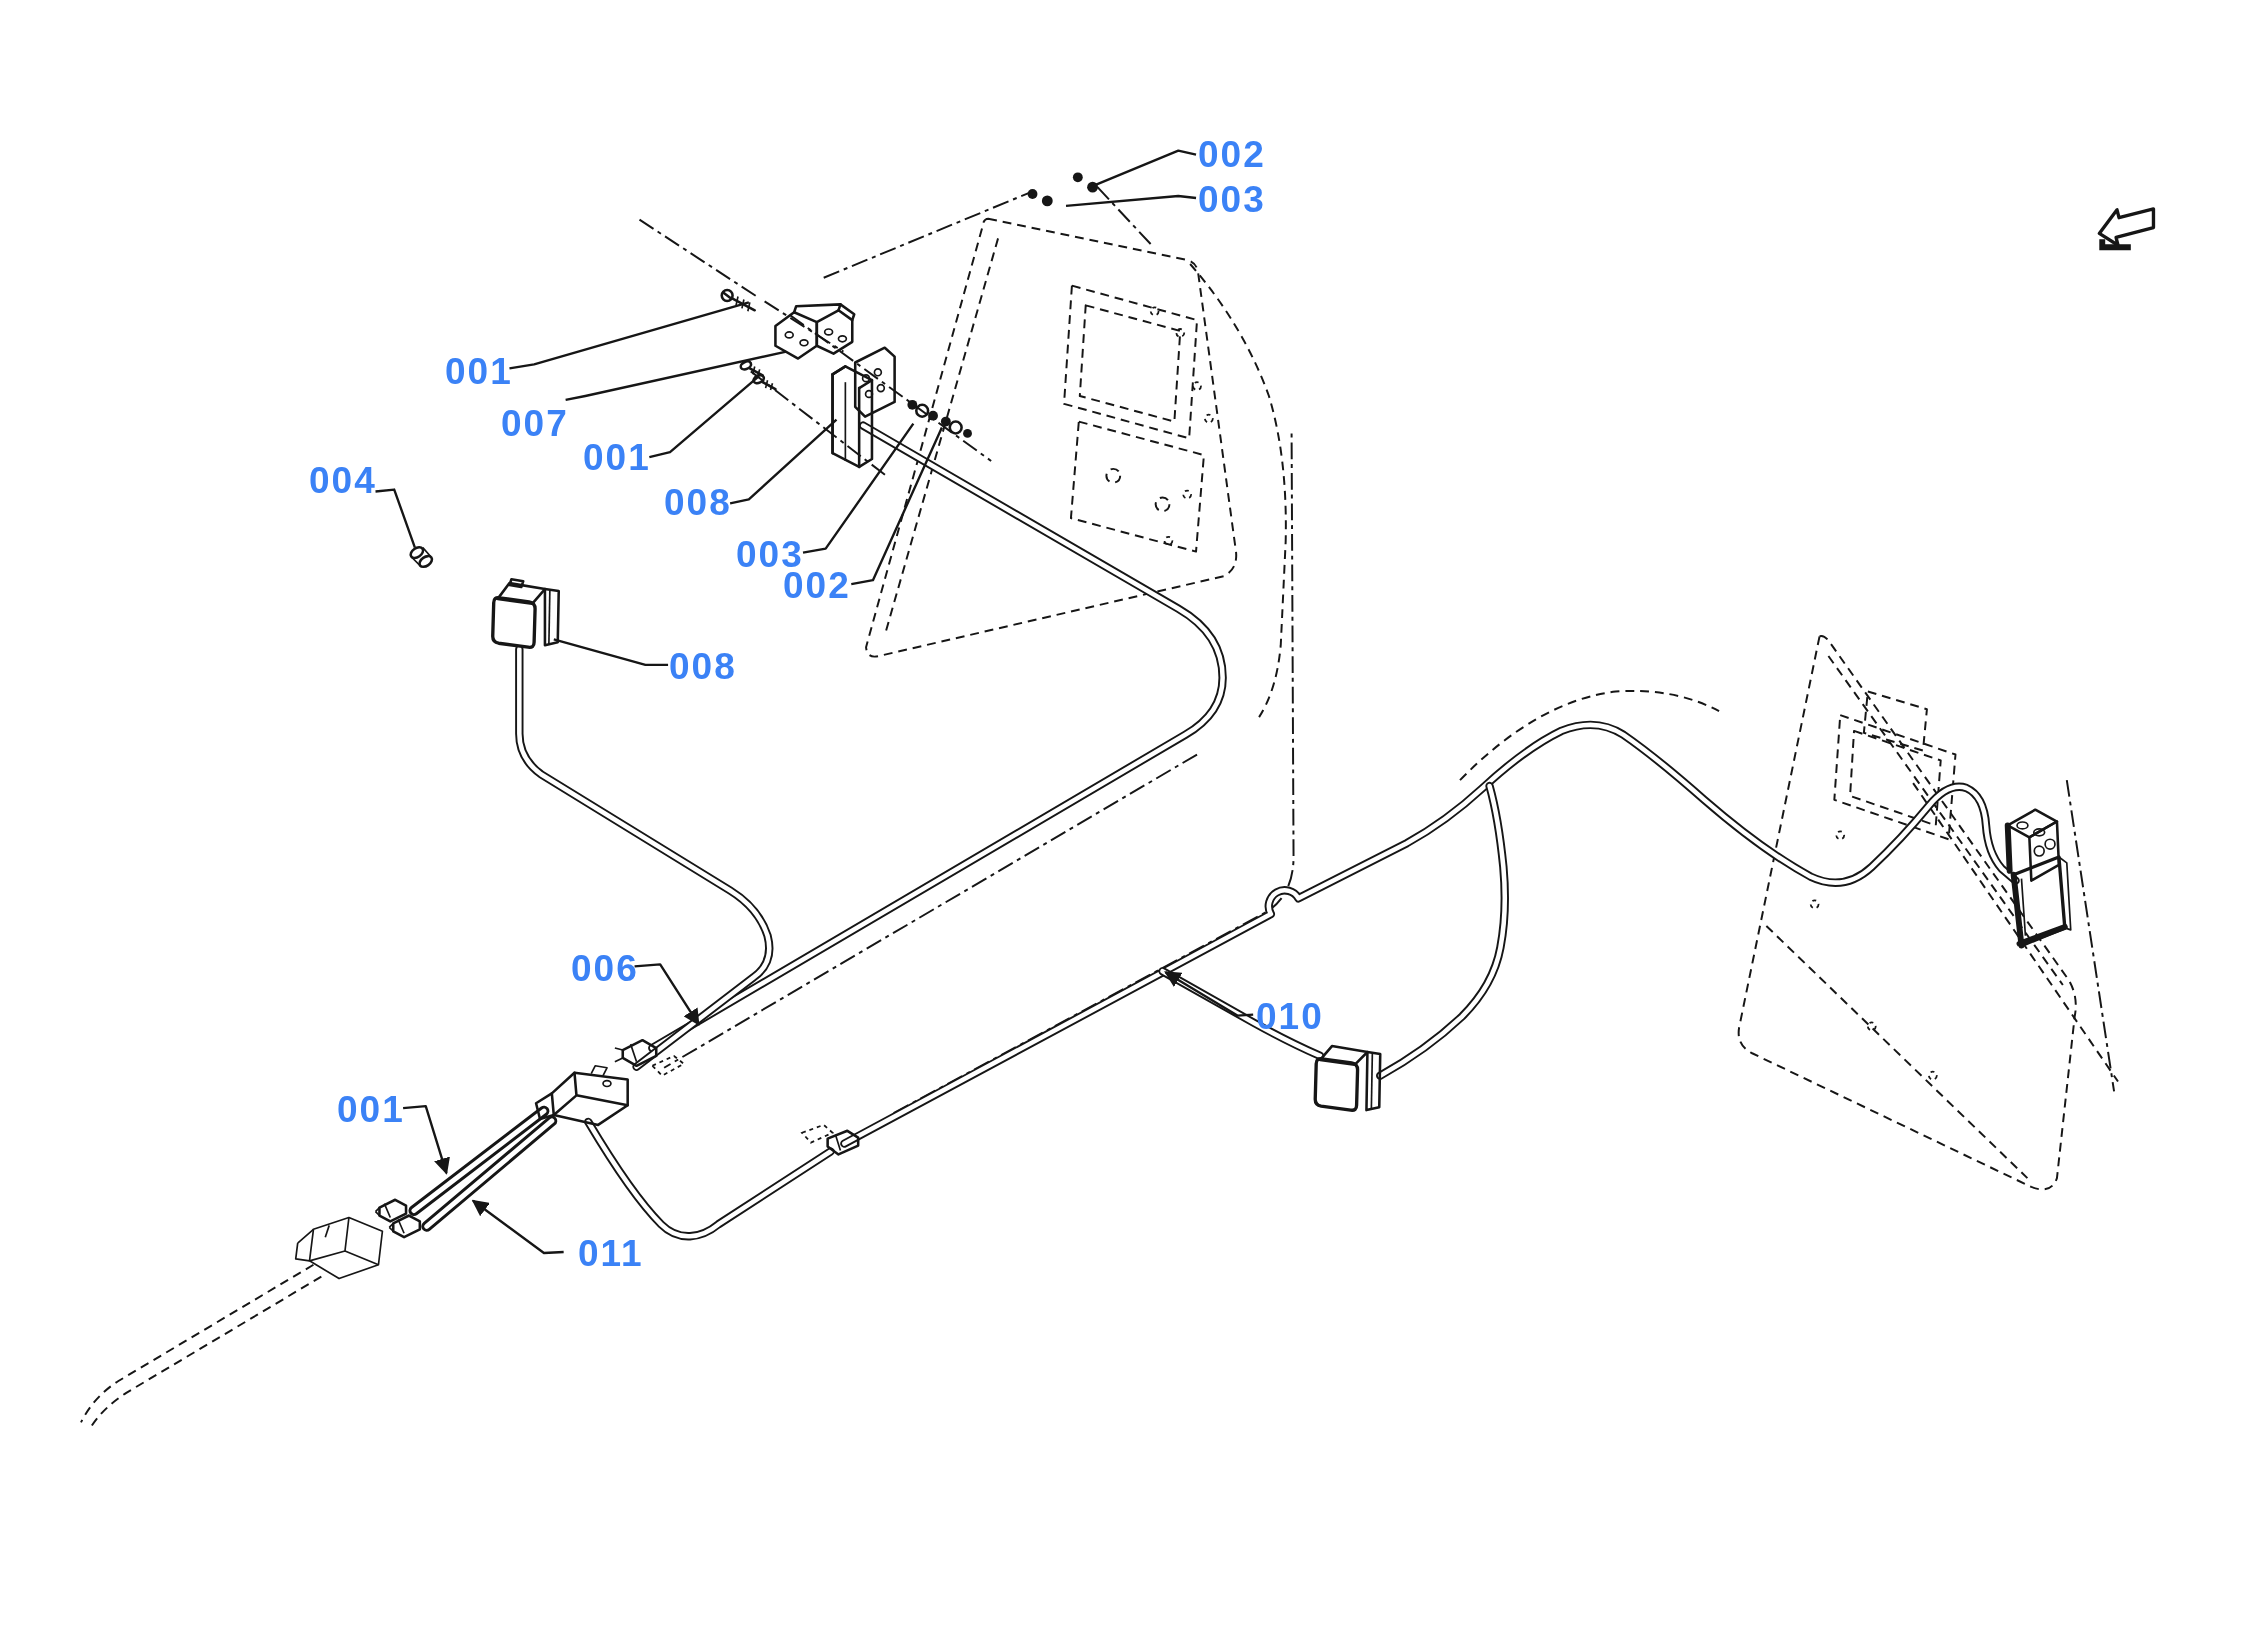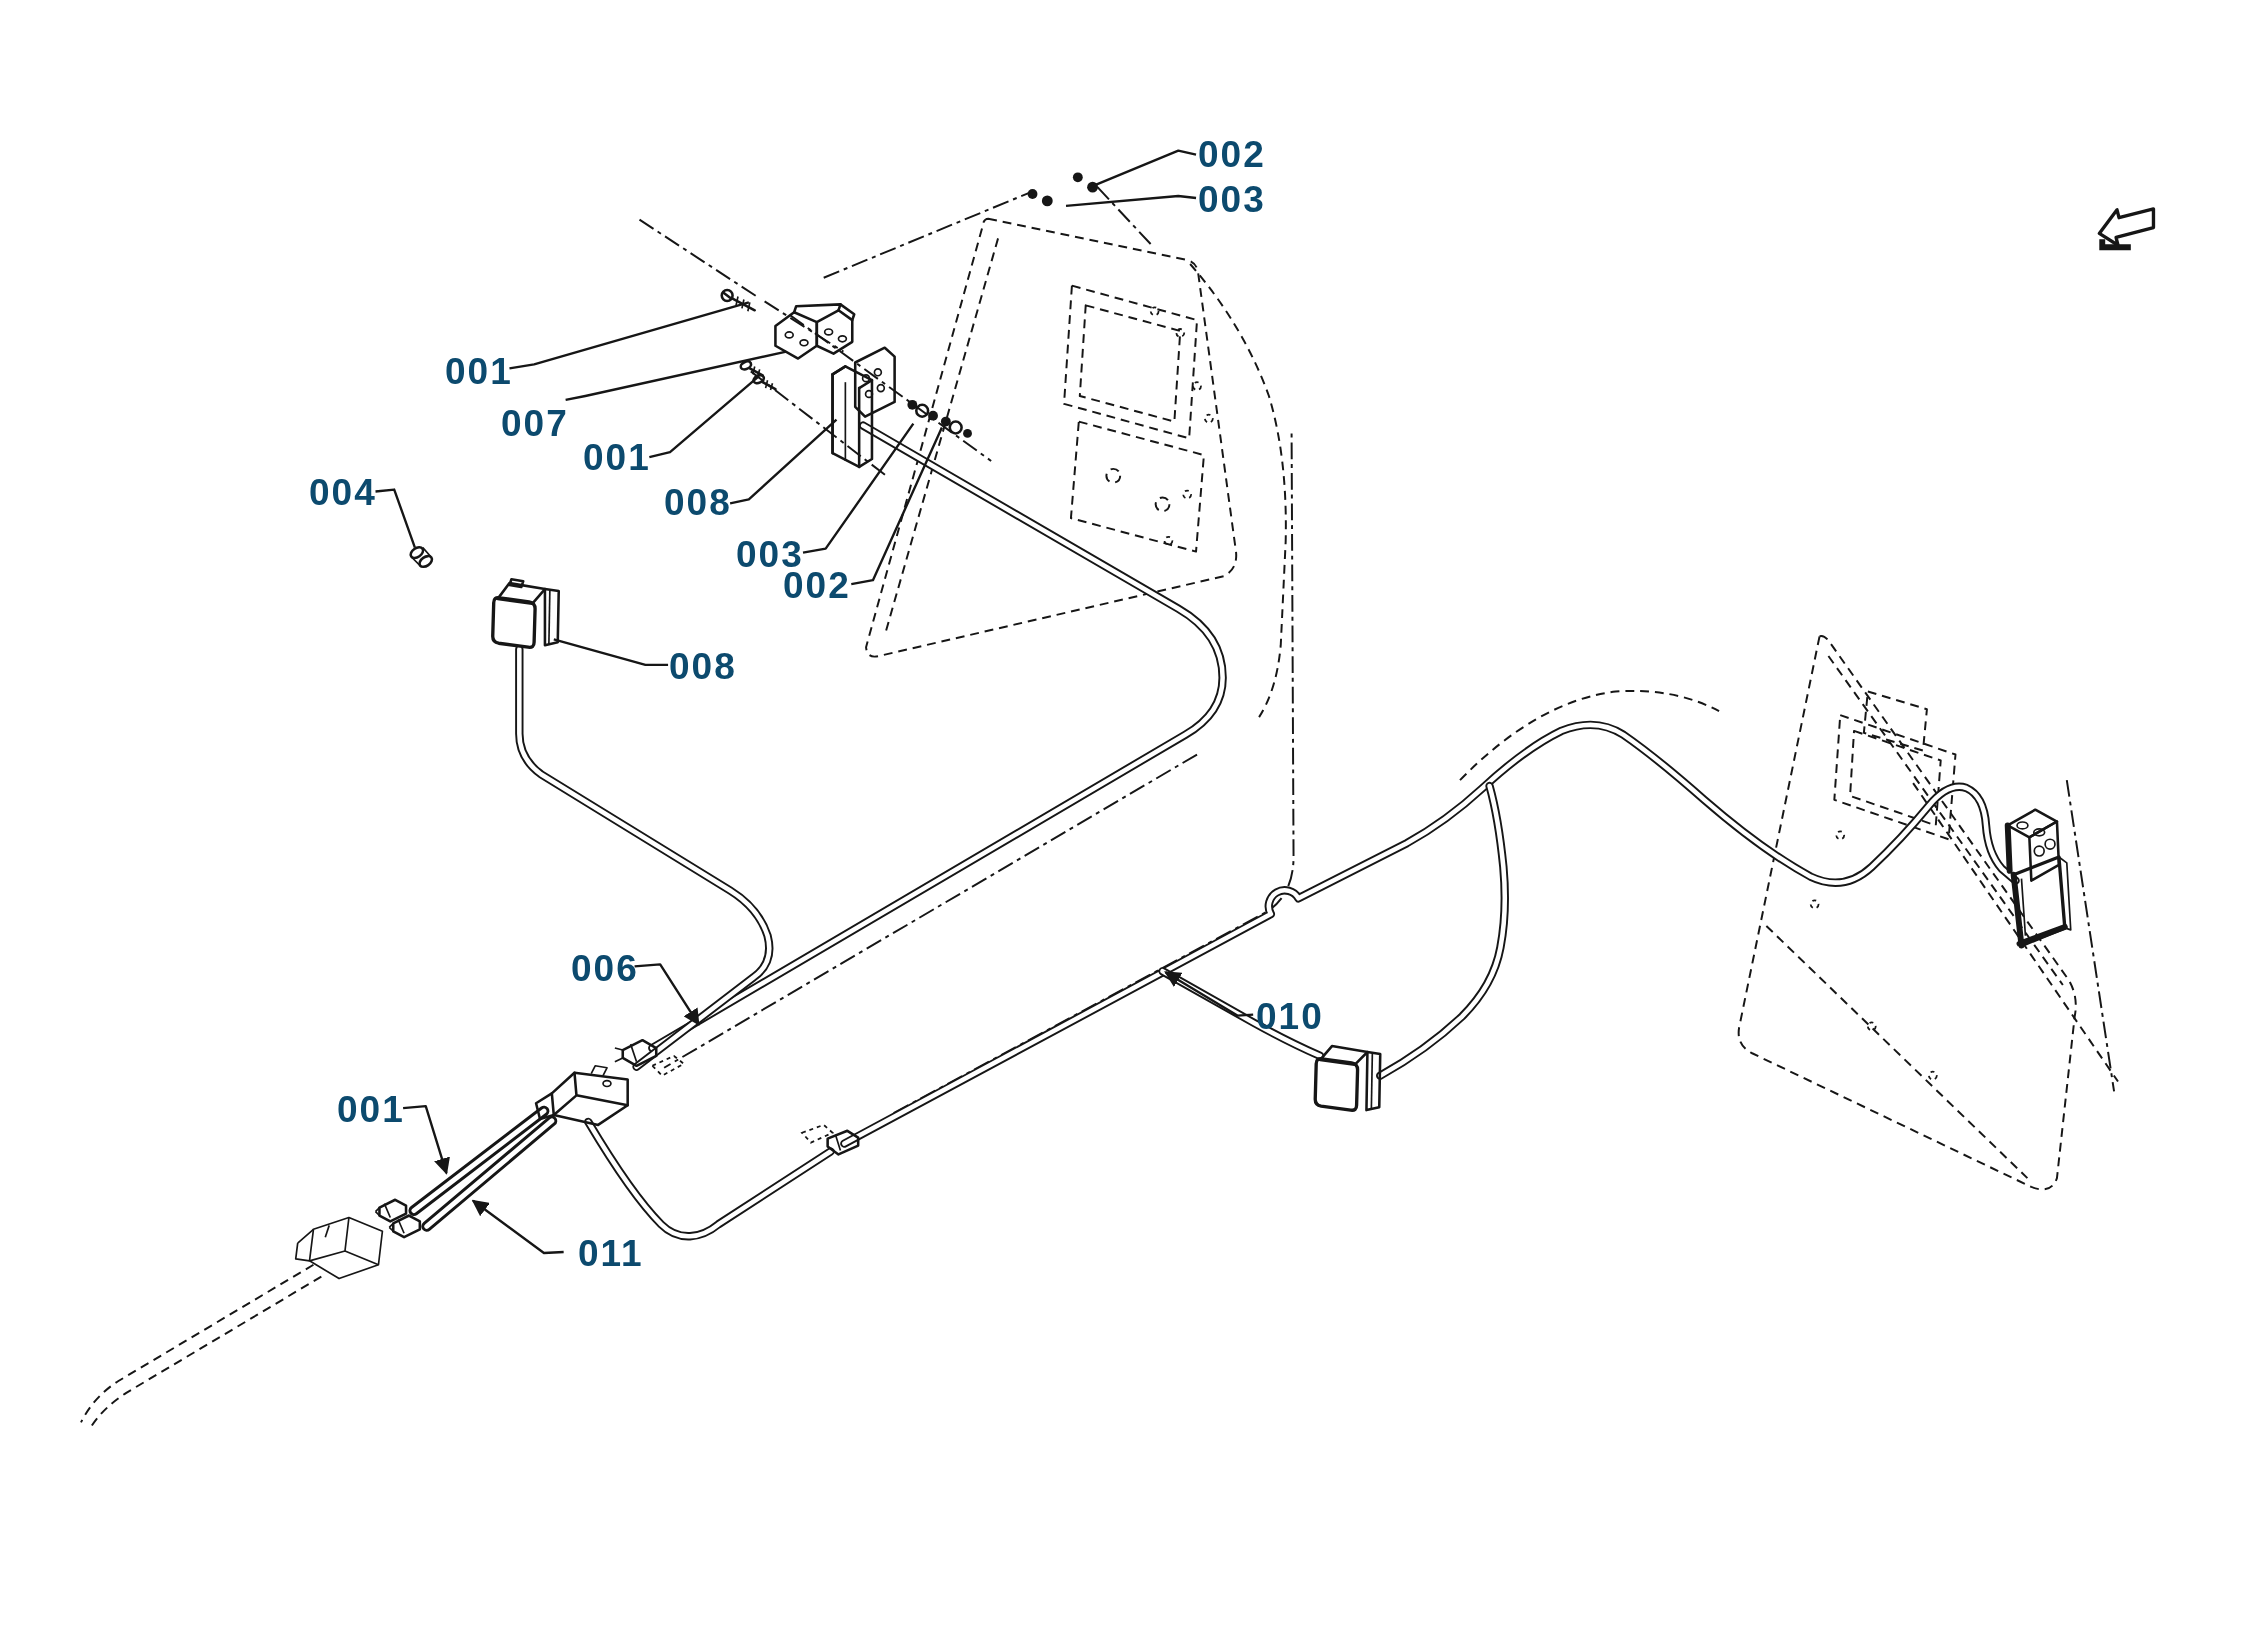--- a/index.html
+++ b/index.html
@@ -1,19 +1,19 @@
 <!DOCTYPE html>
 <html><head>
 <meta charset="utf-8">
 <style>
   html,body{margin:0;padding:0;background:#ffffff;}
   #stage{position:relative;width:2265px;height:1644px;background:#ffffff;overflow:hidden;
          font-family:"Liberation Sans",sans-serif;}
   #art{position:absolute;left:0;top:0;}
-  .callout{position:absolute;font:700 37px "Liberation Sans",sans-serif;color:#0c4a6e;
+  .callout{position:absolute;font:700 37px "Liberation Sans",sans-serif;color:#3b82f6;
            letter-spacing:2px;line-height:1;white-space:nowrap;user-select:none;}
   
   .wo{fill:none;stroke:#161616;stroke-width:8.5;stroke-linecap:round;stroke-linejoin:round}
   .wi{fill:none;stroke:#ffffff;stroke-width:4.6;stroke-linecap:round;stroke-linejoin:round}
   .wo2{fill:none;stroke:#161616;stroke-width:11;stroke-linecap:round;stroke-linejoin:round}
   .wi2{fill:none;stroke:#ffffff;stroke-width:5;stroke-linecap:round;stroke-linejoin:round}
   .s{fill:none;stroke:#161616;stroke-width:2.6;stroke-linejoin:round;stroke-linecap:round}
   .s3{fill:none;stroke:#161616;stroke-width:3.4;stroke-linejoin:round}
   .thk{fill:none;stroke:#161616;stroke-width:6;stroke-linecap:round}
   .thin{fill:none;stroke:#161616;stroke-width:1.7;stroke-linejoin:round}
@@ -264,21 +264,21 @@
 </svg>
 
 <div class="callout" style="left:1198px;top:136px">002</div>
 <div class="callout" style="left:1198px;top:181px">003</div>
 <div class="callout" style="left:445px;top:353px">001</div>
 <div class="callout" style="left:501px;top:405px">007</div>
 <div class="callout" style="left:583px;top:439px">001</div>
 <div class="callout" style="left:664px;top:484px">008</div>
 <div class="callout" style="left:736px;top:536px">003</div>
 <div class="callout" style="left:783px;top:567px">002</div>
-<div class="callout" style="left:309px;top:474px">004</div>
+<div class="callout" style="left:309px;top:462px">004</div>
 <div class="callout" style="left:669px;top:648px">008</div>
 <div class="callout" style="left:571px;top:950px">006</div>
 <div class="callout" style="left:337px;top:1091px">001</div>
 <div class="callout" style="left:578px;top:1235px">011</div>
 <div class="callout" style="left:1256px;top:998px">010</div>
 
 </div>
 
 
 </body></html>

